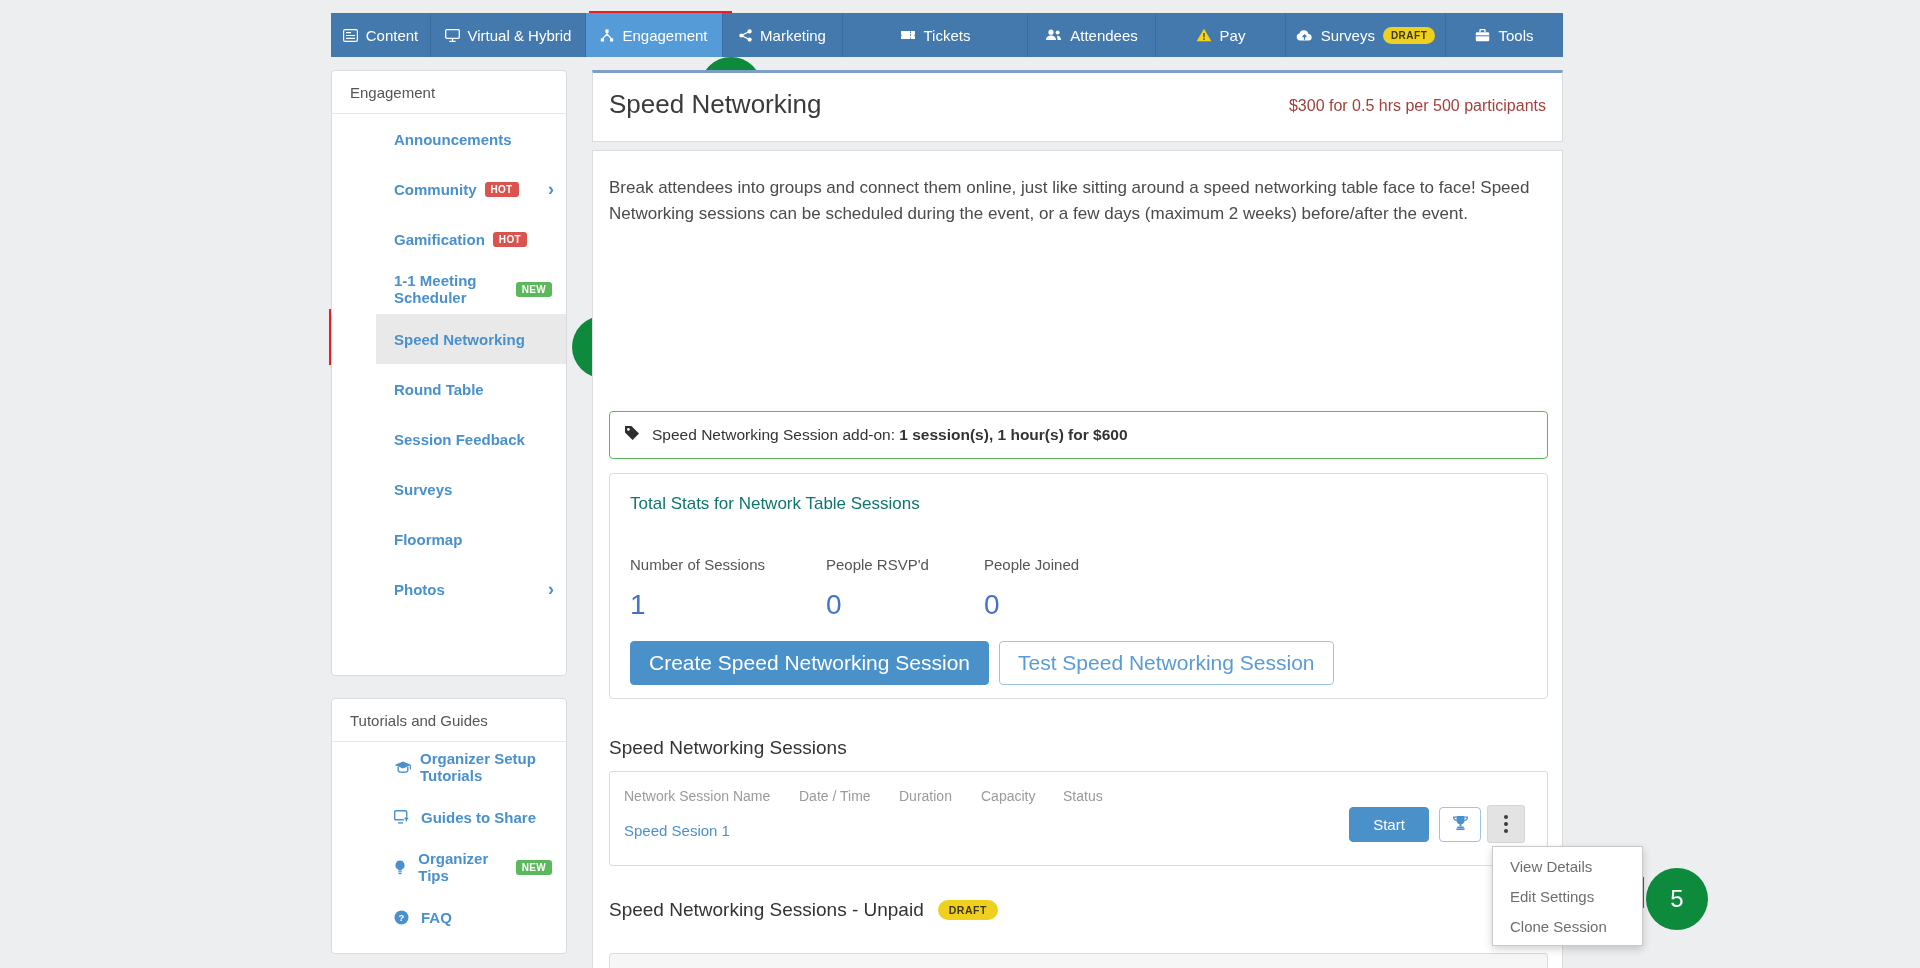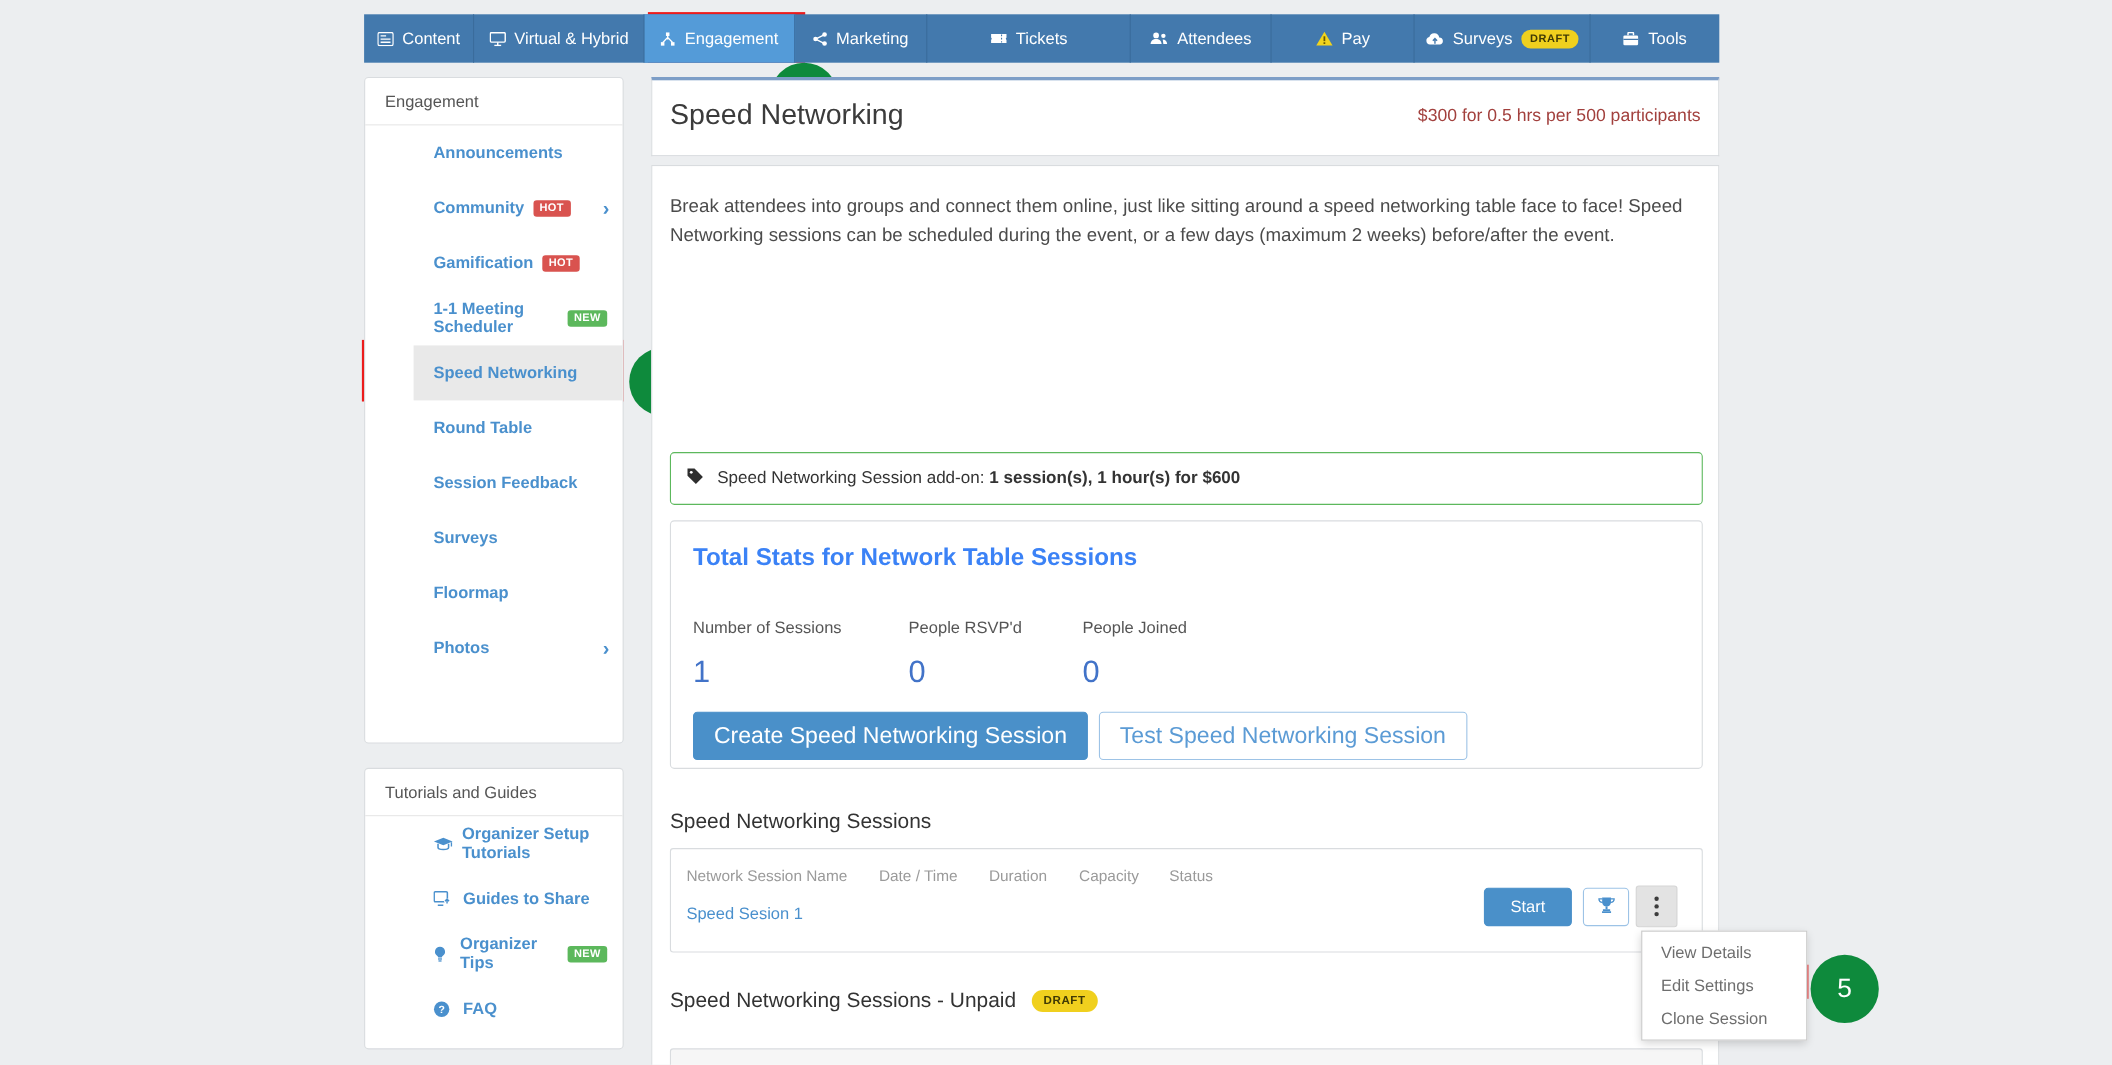--- a/index.html
+++ b/index.html
@@ -50,21 +50,21 @@
   
   .body-card{left:592px;top:150px;width:971px;height:830px;background:#fff;border:1px solid var(--card-border);z-index:1;}
   .desc{position:absolute;left:16px;top:24px;width:948px;font-size:17px;line-height:26px;color:var(--text-body);}
 
   .addon{position:absolute;left:16px;top:260px;width:939px;height:48px;border:1px solid var(--addon-green);
          border-radius:4px;display:flex;align-items:center;gap:12px;padding-left:14px;font-size:15.5px;color:#333;}
   .addon b{font-weight:bold;}
 
   .stats-card{position:absolute;left:16px;top:322px;width:939px;height:226px;border:1px solid var(--card-border);
               border-radius:4px;padding:20px;}
-  .stats-title{font-size:22px;font-weight:bold;color:#3b82f6;}
+  .stats-title{font-size:17px;font-weight:normal;color:#0f766e;}
   .stats-row{display:flex;margin-top:30px;}
   .stat{margin-right:38px;}
   .stat:nth-child(1){width:158px;}
   .stat:nth-child(2){width:120px;}
   .stat:nth-child(3){width:120px;}
   .stat-label{font-size:15px;color:var(--text-mid);margin-top:12px;}
   .stat-value{font-size:28px;color:var(--stat-blue);margin-top:16px;}
   .btn-row{display:flex;margin-top:20px;gap:10px;}
   .btn{font-family:inherit;font-size:21px;border-radius:4px;padding:9px 18px;cursor:pointer;}
   .btn.solid{background:var(--btn-blue);color:#fff;border:1px solid var(--btn-blue);}

